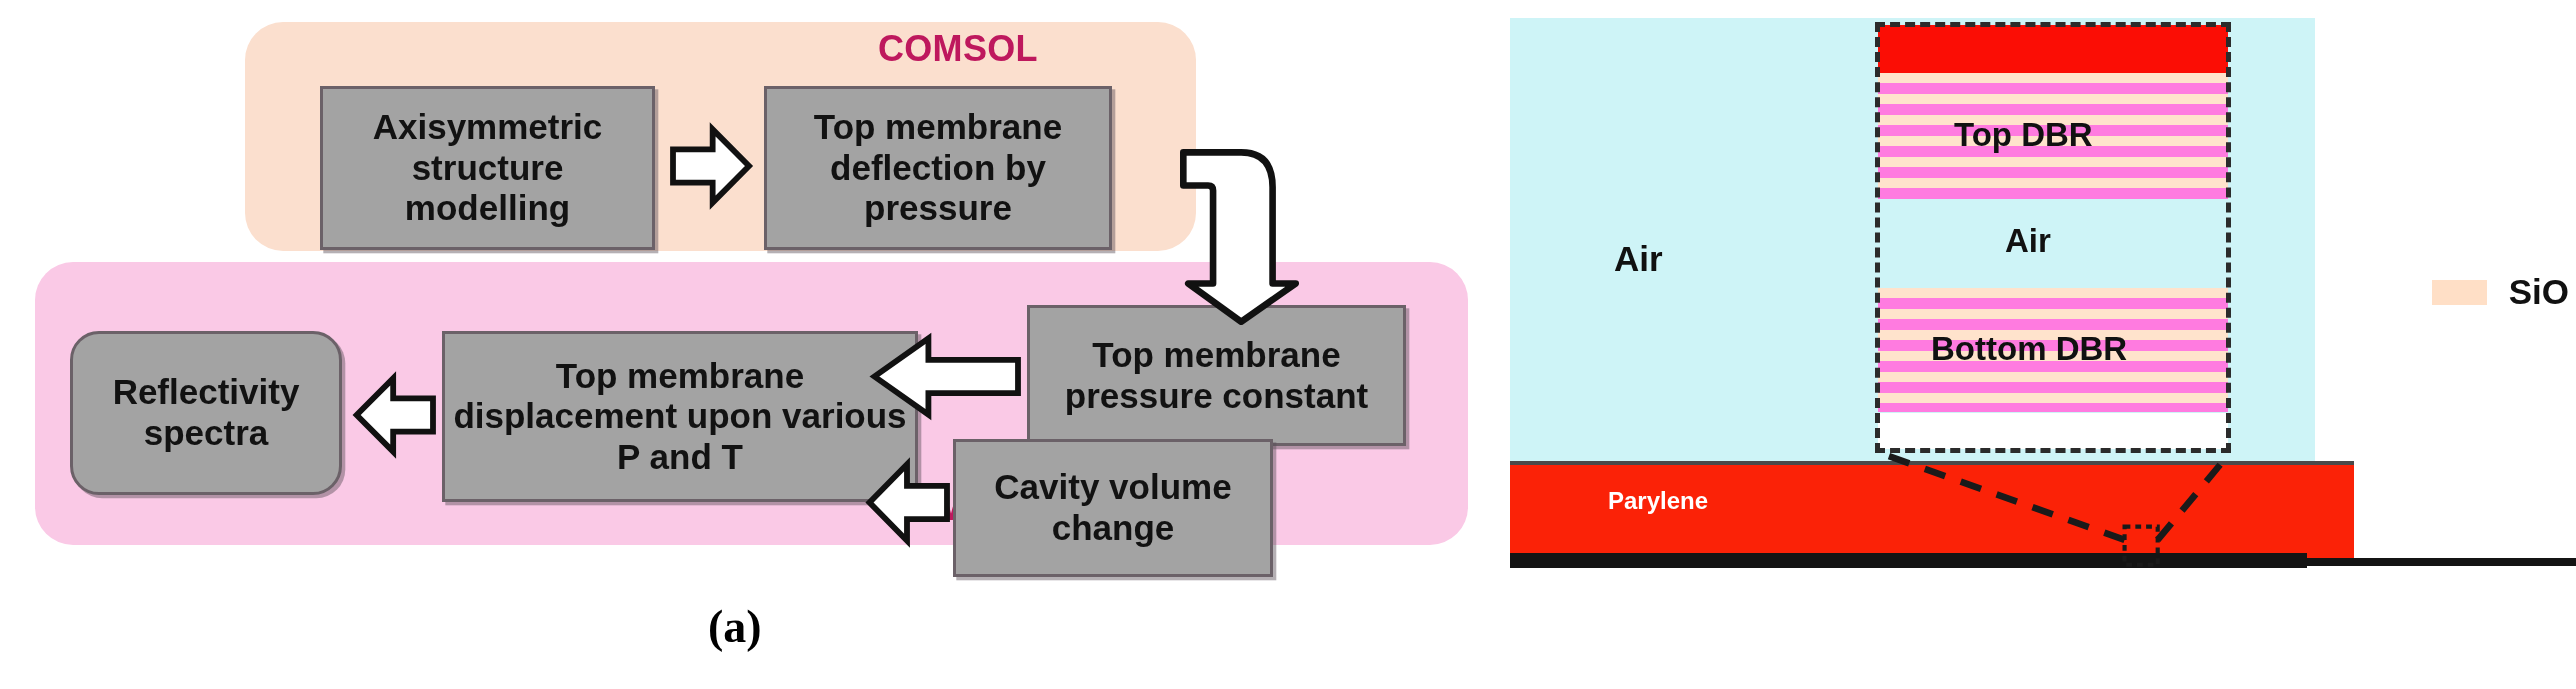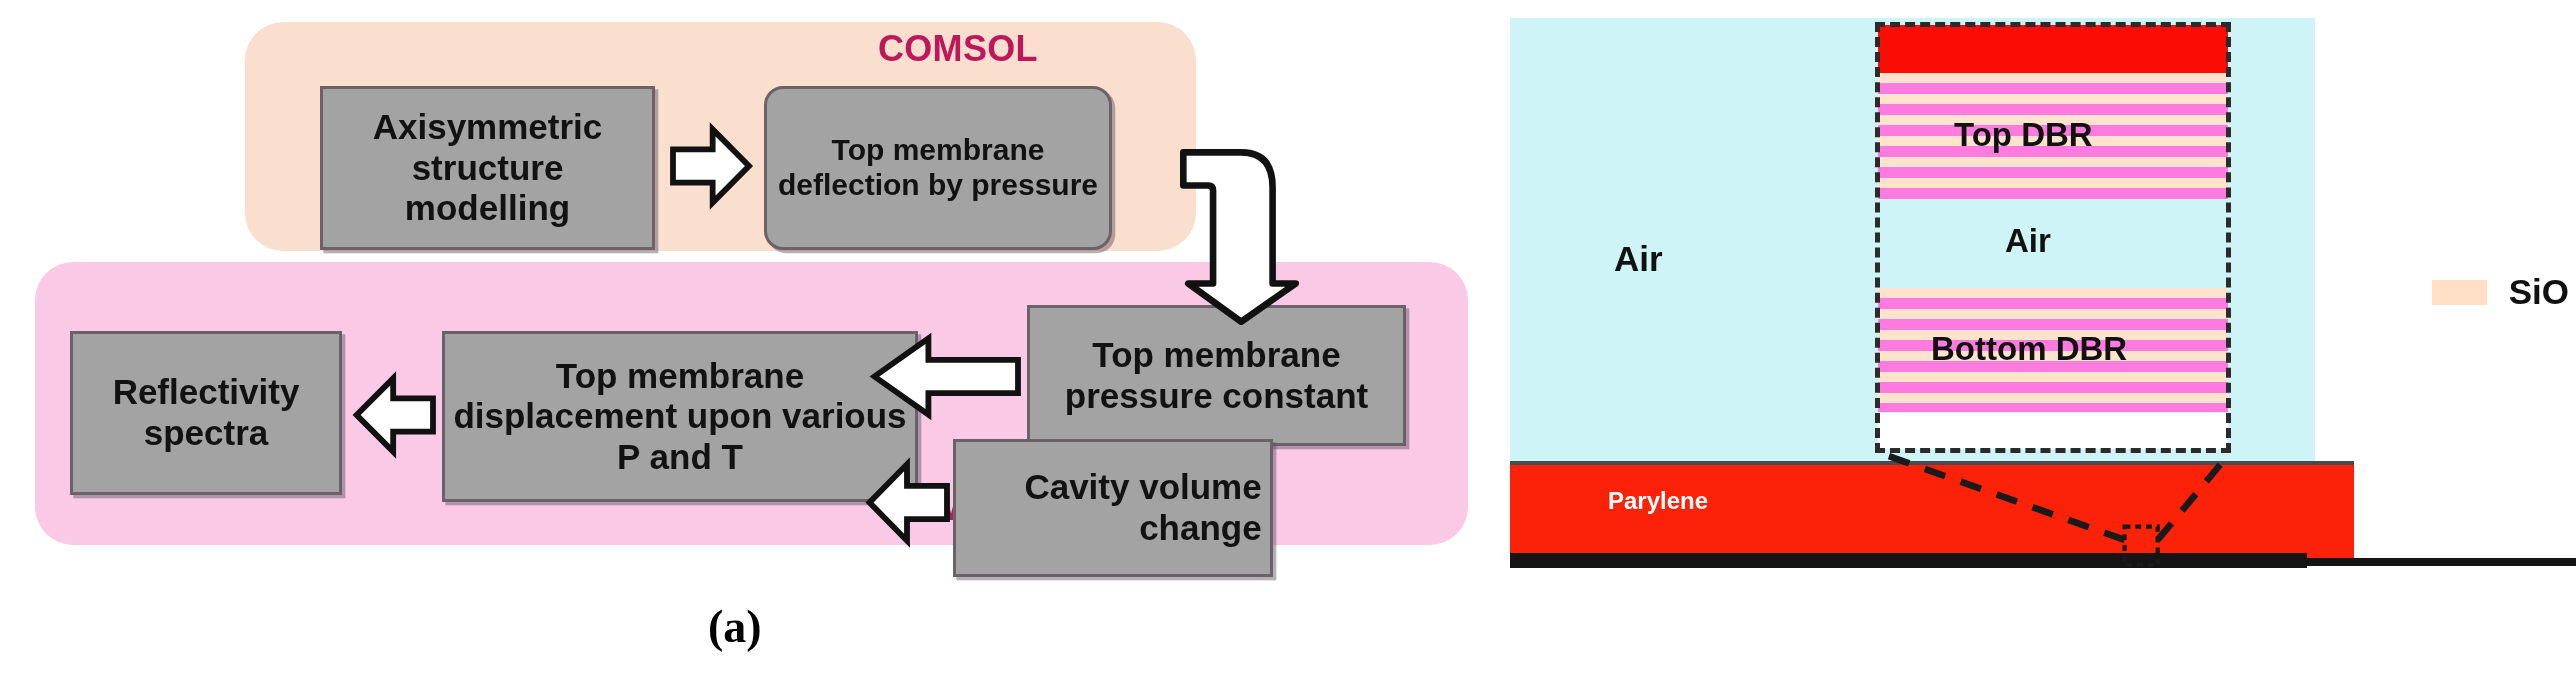--- a/index.html
+++ b/index.html
@@ -21,25 +21,25 @@
   #comsol-label{left:878px;top:28px;}
   #matlab-label{left:936px;top:487px;}
 
   
   .proc-box{position:absolute;background:#a3a3a3;border:3.3px solid #6b6168;
      box-sizing:border-box;display:flex;align-items:center;justify-content:center;
      text-align:center;font-weight:bold;color:#121212;line-height:1.16;
      box-shadow:3.3px 3.3px 0 rgba(90,80,88,.45);padding:3.3px 8.3px;}
 
   #box-axisym{left:320px;top:86px;width:335px;height:164px;font-size:35px;}
-  #box-deflect{left:764px;top:86px;width:348px;height:164px;font-size:30px;border-radius:19px;}
+  #box-deflect{left:764px;top:86px;width:348px;height:164px;font-size:35px;}
   #box-pressure{left:1027px;top:305px;width:379px;height:141px;font-size:35px;}
   #box-displacement{left:442px;top:331px;width:476px;height:171px;font-size:35px;}
-  #box-reflect{left:70px;top:331px;width:272px;height:164px;font-size:35px;}
-  #box-cavity{left:953px;top:439px;width:320px;height:138px;font-size:35px;text-align:right;}
+  #box-reflect{left:70px;top:331px;width:272px;height:164px;font-size:35px;border-radius:29px;}
+  #box-cavity{left:953px;top:439px;width:320px;height:138px;font-size:35px;}
 
   
   .block-arrow{position:absolute;}
   .block-arrow svg{display:block;width:100%;height:100%;overflow:visible;}
   #arrow-axisym-deflect{left:673px;top:126px;width:76px;height:80px;}
   #arrow-disp-reflect{left:355px;top:375px;width:78px;height:80px;}
   #arrow-press-disp{left:872px;top:335px;width:146px;height:83px;}
   #arrow-cavity-disp{left:867px;top:461px;width:80px;height:83px;}
   #arrow-hook{left:1180px;top:149px;width:124px;height:176px;}
 

